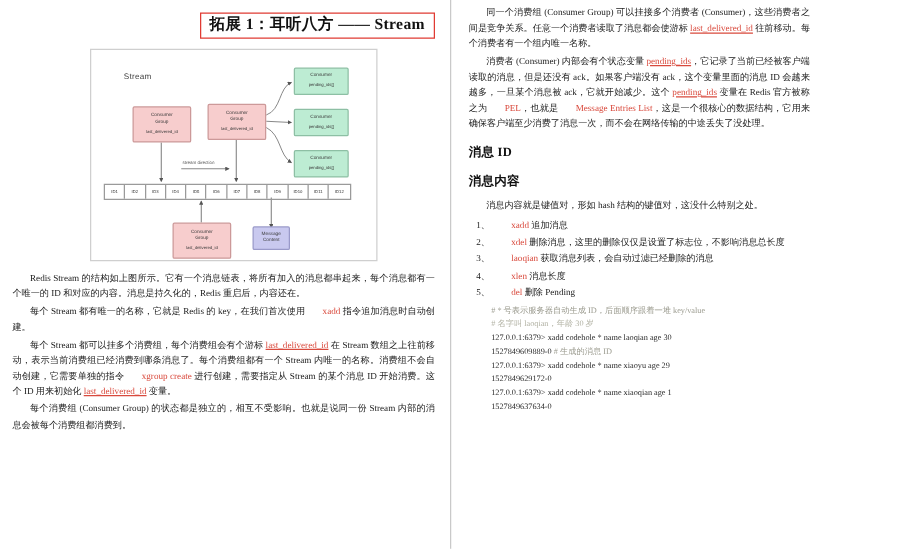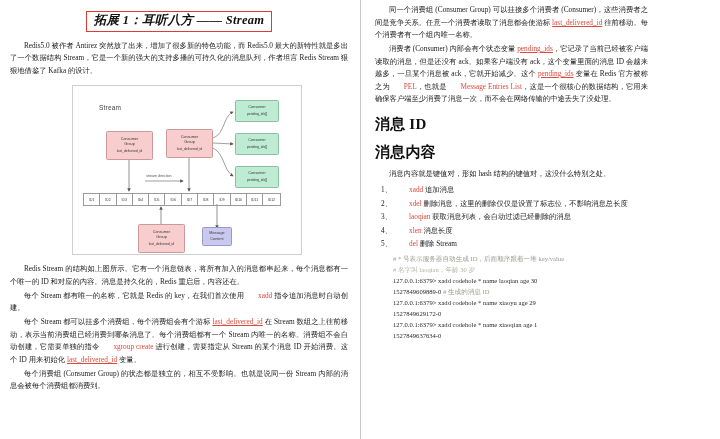--- a/index.html
+++ b/index.html
@@ -25,23 +25,22 @@
     padding:4px 12px 0 10px;
   }
   .col-right{
     width:300px;
     padding:4px 12px 0 14px;
     border-left:1px solid #c9c9c9;
   }
 
   
   .title-wrap{
-    text-align:center;
+    text-align:right;
     margin:6px 0 8px 0;
-    font-style:italic;
   }
   .title-box{
     display:inline-block;
     border:1.2px solid #e03b33;
     padding:1px 7px 2px 7px;
     font-size:12.5px;
     font-weight:bold;
     letter-spacing:.3px;
     line-height:1.25;
     white-space:nowrap;
@@ -56,21 +55,21 @@
     text-align:justify;
     text-justify:inter-ideograph;
     text-indent:14px;
     color:#1b1b1b;
   }
   .kw{color:#d94a3d;padding-left:12px;}
   .kw-u{color:#d94a3d;text-decoration:underline;}
 
   
   h3.sec{
-    font-size:15px;
+    font-size:10px;
     font-weight:bold;
     margin:9px 0 6px 0;
     color:#101010;
     letter-spacing:.2px;
   }
 
   
   ol.cmds{
     margin:3px 0 2px 0;
     padding:0 0 0 22px;
@@ -174,21 +173,20 @@
 <body>
 
 <div class="page">
 
   <div class="col col-left">
 
     <div class="title-wrap">
       <span class="title-box">拓展 1：耳听八方 —— Stream</span>
     </div>
 
-    <p class="body">Redis5.0 被作者 Antirez 突然放了出来，增加了很多新的特色功能，而 Redis5.0 最大的新特性就是多出了一个数据结构 Stream，它是一个新的强大的支持多播的可持久化的消息队列，作者坦言 Redis Stream 狠狠地借鉴了 Kafka 的设计。</p>
 
     <div class="fig">
 
       <svg viewBox="0 0 228 168">
         <defs>
           <marker id="ah" markerWidth="5" markerHeight="5" refX="4" refY="2.5" orient="auto">
             <path d="M0,0 L5,2.5 L0,5 z" fill="#555"></path>
           </marker>
         </defs>
 
@@ -292,21 +290,21 @@
       <li>
         <span class="kw">laoqian</span>
         <span>获取消息列表，会自动过滤已经删除的消息</span>
       </li>
       <li>
         <span class="kw">xlen</span>
         <span>消息长度</span>
       </li>
       <li>
         <span class="kw">del</span>
-        <span>删除 Stream</span>
+        <span>删除 Pending</span>
       </li>
     </ol>
 
     <div class="code">
       <div class="cmt"># * 号表示服务器自动生成 ID，后面顺序跟着一堆 key/value</div>
       <div class="cmt2">#   名字叫 laoqian，年龄 30 岁</div>
       <div>127.0.0.1:6379&gt; xadd codehole * name laoqian age 30</div>
       <div>
         <span>1527849609889-0</span>
         <span class="cmt"># 生成的消息 ID</span>

